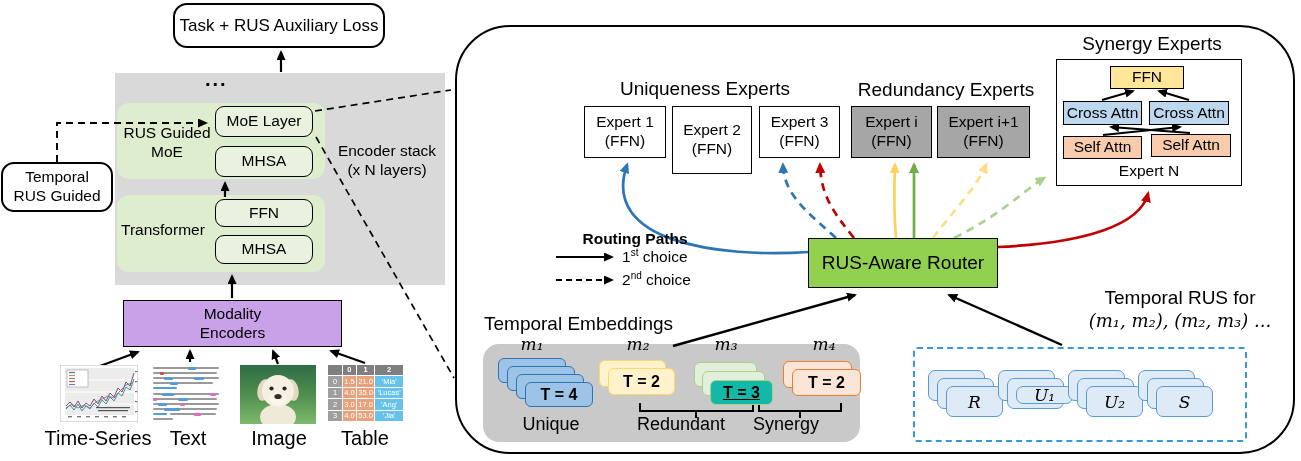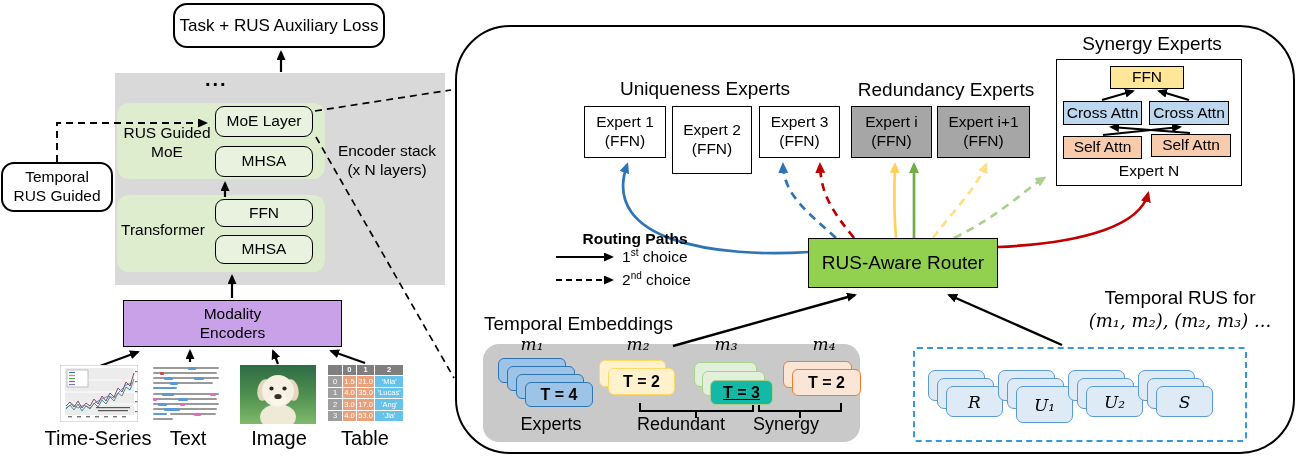--- a/index.html
+++ b/index.html
@@ -356,36 +356,36 @@
   <div class="card fg" style="left:702px;top:371px;width:63px;height:25px;background:#E2EFDA;border:1.6px solid #A9D18E;"></div>
   <div class="card fg" style="left:710px;top:380px;width:63px;height:25px;background:#14b8a6;border:1.6px solid #A9D18E;text-decoration:underline;">
     <span>T = 3</span>
     </div>
 
   <div class="card fg" style="left:783px;top:361px;width:69px;height:27px;background:#FBE5D6;border:1.6px solid #ED7D31;"></div>
   <div class="card fg" style="left:792px;top:369px;width:69px;height:27px;background:#FBE5D6;border:1.6px solid #ED7D31;">
     <span>T = 2</span>
     </div>
 
-  <div class="abs fg ctr" style="left:516px;top:413px;width:70px;height:22px;font-size:18px;">Experts</div>
+  <div class="abs fg ctr" style="left:516px;top:413px;width:70px;height:22px;font-size:18px;">Unique</div>
   <div class="abs fg ctr" style="left:631px;top:413px;width:100px;height:22px;font-size:18px;">Redundant</div>
   <div class="abs fg ctr" style="left:747px;top:413px;width:78px;height:22px;font-size:18px;">Synergy</div>
 
   <div class="abs fg ctr serifit" style="left:1068px;top:308px;width:224px;height:24px;font-size:18px;">(m₁, m₂), (m₂, m₃) ...</div>
   <div class="abs fg ctr t19" style="left:1085px;top:287px;width:190px;height:22px;">Temporal RUS for</div>
 
   <div class="ruscard fg" style="left:928px;top:370px;width:57px;height:31px;"></div>
   <div class="ruscard fg" style="left:937px;top:378px;width:57px;height:31px;"></div>
   <div class="ruscard fg serifit" style="left:946px;top:386px;width:57px;height:31px;">
     <span>R</span>
     </div>
 
   <div class="ruscard fg" style="left:998px;top:370px;width:57px;height:31px;"></div>
   <div class="ruscard fg" style="left:1007px;top:378px;width:57px;height:31px;"></div>
-  <div class="ruscard fg serifit" style="left:1016px;top:386px;width:57px;height:37px;">
+  <div class="ruscard fg serifit" style="left:1016px;top:386px;width:57px;height:18px;">
     <span>U₁</span>
     </div>
 
   <div class="ruscard fg" style="left:1068px;top:370px;width:57px;height:31px;"></div>
   <div class="ruscard fg" style="left:1077px;top:378px;width:57px;height:31px;"></div>
   <div class="ruscard fg serifit" style="left:1086px;top:386px;width:57px;height:31px;">
     <span>U₂</span>
     </div>
 
   <div class="ruscard fg" style="left:1138px;top:370px;width:57px;height:31px;"></div>

